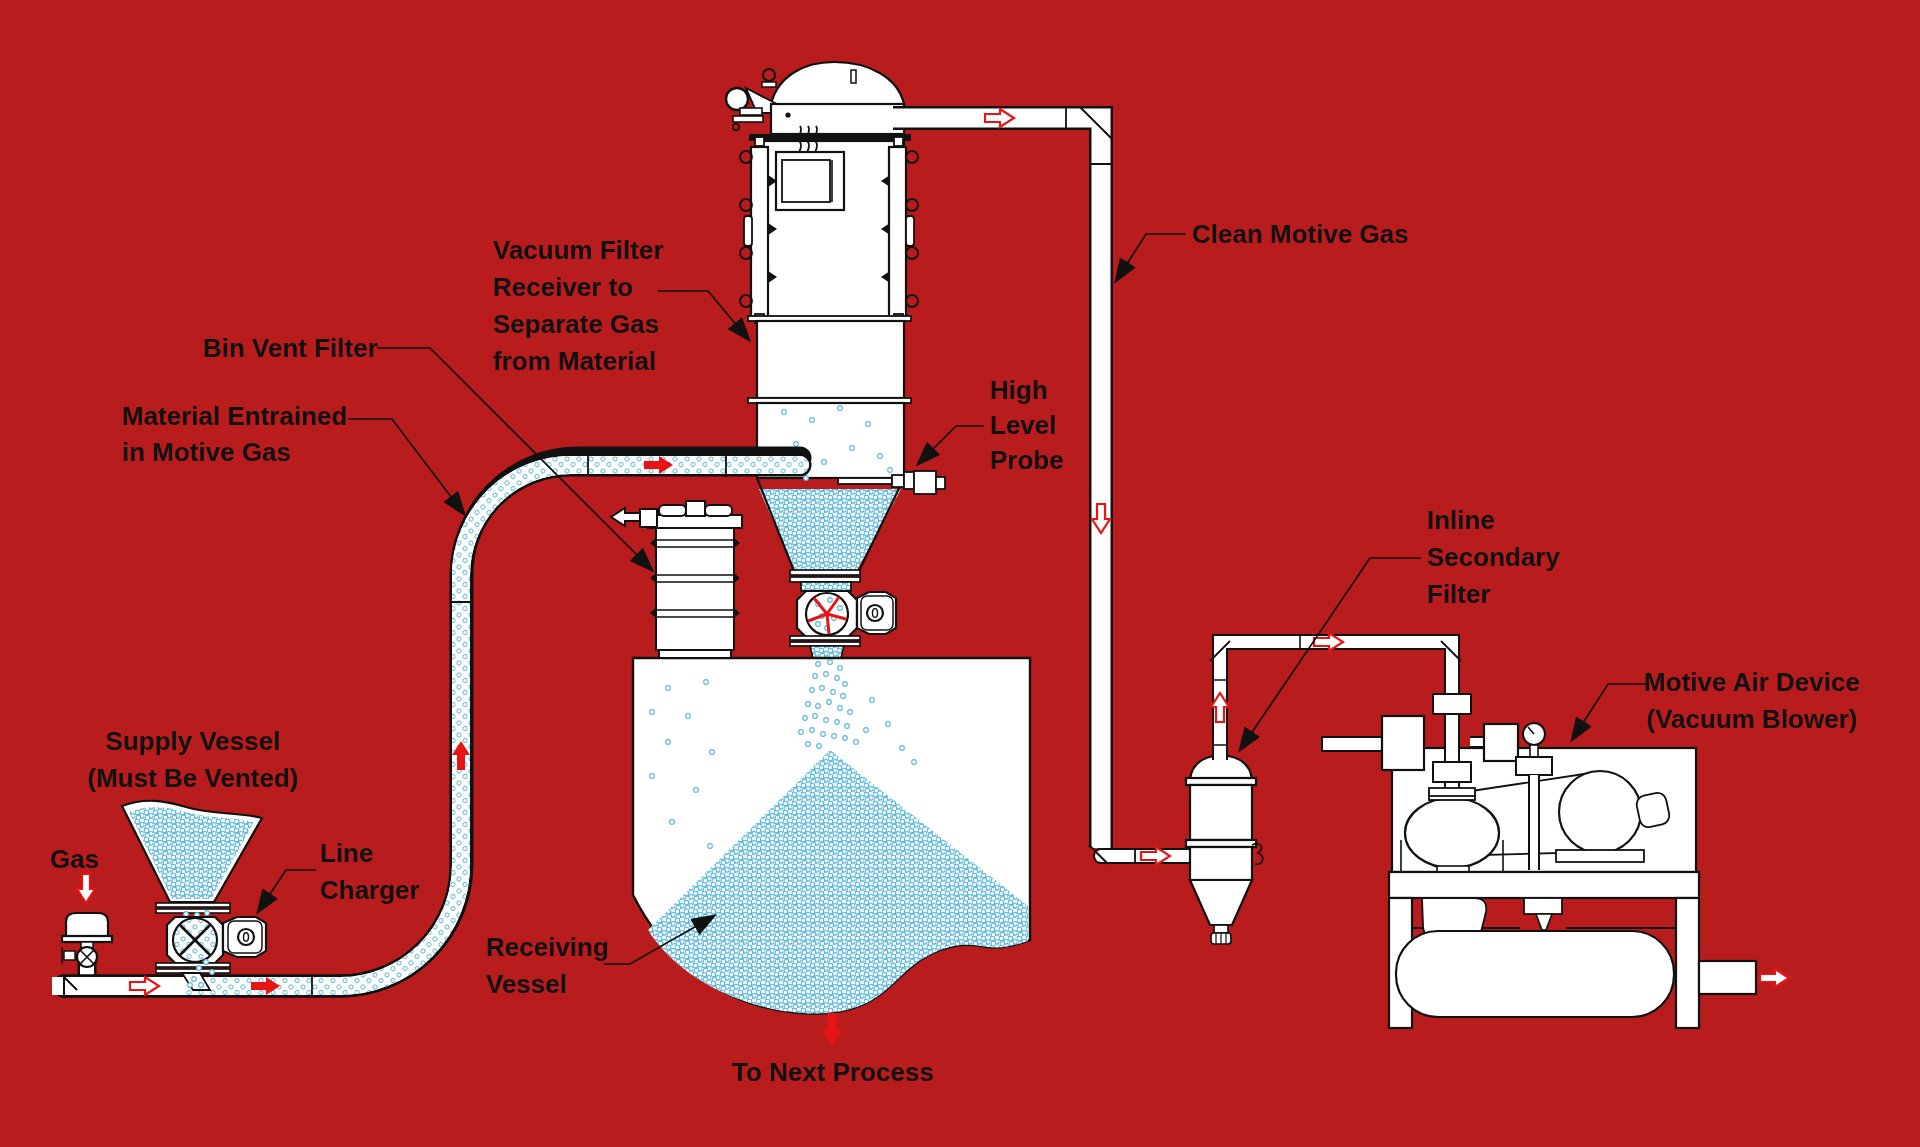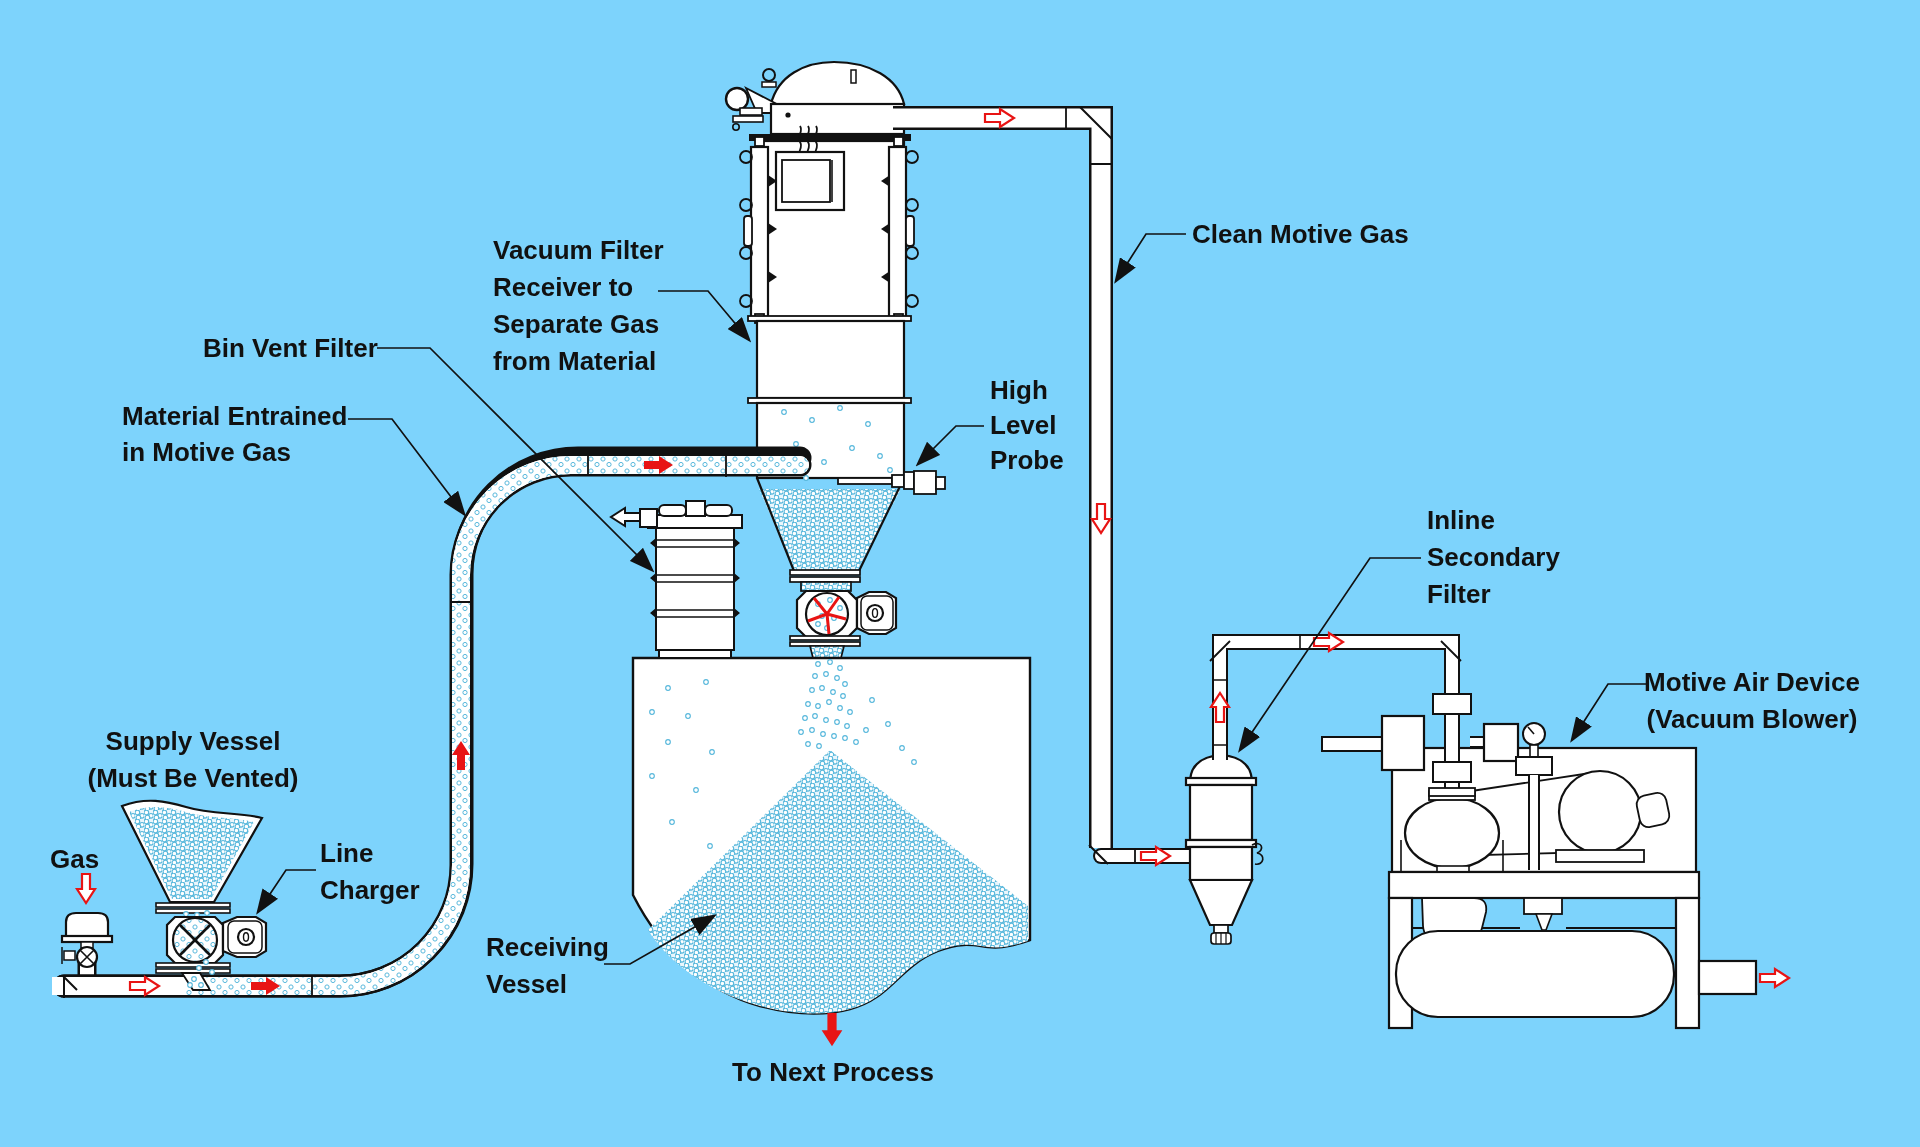--- a/index.html
+++ b/index.html
@@ -1,16 +1,16 @@
 <!DOCTYPE html>
 <html><head>
 <meta charset="utf-8">
 <style>
   html,body{margin:0;padding:0;background:#fff;}
-  #stage{position:relative;width:1920px;height:1147px;background:#7dd3fc;overflow:hidden;}
+  #stage{position:relative;width:1920px;height:1147px;background:#b91c1c;overflow:hidden;}
   svg{display:block;}
   text{font-family:"Liberation Sans","DejaVu Sans",sans-serif;font-weight:700;fill:#111;}
   .lbl{font-size:26px;}
   .leader{stroke:#111;stroke-width:1.7;fill:none;}
 </style>
 </head>
 <body>
 
 <div id="stage">
 <svg width="1920" height="1147" viewBox="0 0 1920 1147">

